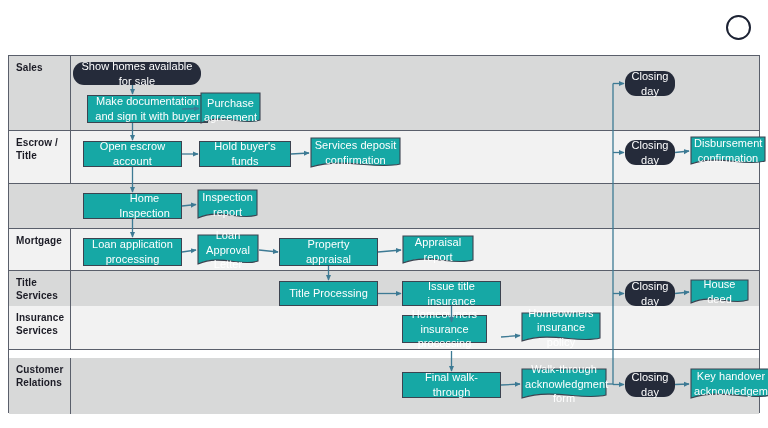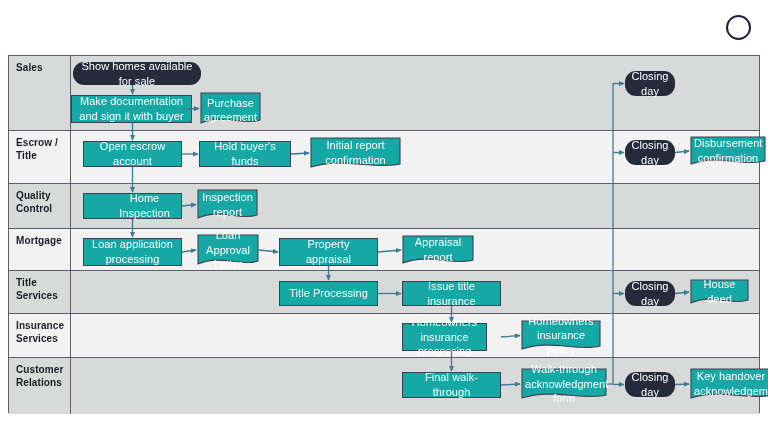--- a/index.html
+++ b/index.html
@@ -98,52 +98,51 @@
     <div id="brand-name"></div>
   </div>
 </div>
 
 <div id="diagram">
   <div id="lanes-host">
       <div class="lane alt" style="top: 0px; height: 75px;">
         <div class="lane-label">Sales</div>
         <div class="lane-body">
           <div class="node terminator" style="left: 2px; top: 6px; width: 128px; height: 23px;">Show homes available for sale</div>
-          <div class="node process" style="left: 0; top: 39px; width: 121px; height: 28px;">Make documentation and sign it with buyer</div>
+          <div class="node process" style="left: 16px; top: 39px; width: 121px; height: 28px;">Make documentation and sign it with buyer</div>
           <div class="node doc" style="left: 129px; top: 36px; width: 61px; height: 33px; display: flex; align-items: flex-end; justify-content: center;">
             <svg class="doc-svg" viewBox="0 0 61 33" preserveAspectRatio="none">
               <path d="M1,1 L60,1 L60,28 C43.92,34 23.18,21 1,31 Z" fill="#16a8a5" stroke="#3c4350" stroke-width="1.1"></path>
             </svg>
             <div class="doc-text">Purchase agreement</div>
           </div>
           <div class="node terminator" style="left: 554px; top: 15px; width: 50px; height: 25px;">Closing day</div>
         </div>
       </div>
       <div class="lane base" style="top: 75px; height: 53px;">
         <div class="lane-label">Escrow / Title</div>
         <div class="lane-body">
           <div class="node process" style="left: 12px; top: 10px; width: 99px; height: 26px;">Open escrow account</div>
           <div class="node process" style="left: 128px; top: 10px; width: 92px; height: 26px;">Hold buyer's funds</div>
           <div class="node doc" style="left: 239px; top: 6px; width: 91px; height: 32px; display: flex; align-items: center; justify-content: center;">
             <svg class="doc-svg" viewBox="0 0 91 32" preserveAspectRatio="none">
               <path d="M1,1 L90,1 L90,27 C65.52,33 34.58,20 1,30 Z" fill="#16a8a5" stroke="#3c4350" stroke-width="1.1"></path>
             </svg>
-            <div class="doc-text">Initial report confirmation</div>
+            <div class="doc-text">Services deposit confirmation</div>
           </div>
           <div class="node terminator" style="left: 554px; top: 9px; width: 50px; height: 25px;">Closing day</div>
           <div class="node doc" style="left: 619px; top: 5px; width: 76px; height: 30px; display: flex; align-items: center; ">
             <svg class="doc-svg" viewBox="0 0 76 30" preserveAspectRatio="none">
               <path d="M1,1 L75,1 L75,25 C54.72,31 28.88,18 1,28 Z" fill="#16a8a5" stroke="#3c4350" stroke-width="1.1"></path>
             </svg>
             <div class="doc-text">Disbursement confirmation</div>
           </div>
         </div>
       </div>
       <div class="lane alt" style="top: 128px; height: 45px;">
-        <div class="lane-label">Quality Control</div>
         <div class="lane-body">
           <div class="node process" style="left: 12px; top: 9px; width: 99px; height: 26px; padding-left: 28px;">Home Inspection</div>
           <div class="node doc" style="left: 126px; top: 5px; width: 61px; height: 31px; display: flex; align-items: center; justify-content: center;">
             <svg class="doc-svg" viewBox="0 0 61 31" preserveAspectRatio="none">
               <path d="M1,1 L60,1 L60,26 C43.92,32 23.18,19 1,29 Z" fill="#16a8a5" stroke="#3c4350" stroke-width="1.1"></path>
             </svg>
             <div class="doc-text">Inspection report</div>
           </div>
         </div>
       </div>
@@ -173,21 +172,21 @@
           <div class="node process" style="left: 331px; top: 10px; width: 99px; height: 25px;">Issue title insurance</div>
           <div class="node terminator" style="left: 554px; top: 10px; width: 50px; height: 25px;">Closing day</div>
           <div class="node doc" style="left: 619px; top: 8px; width: 59px; height: 26px; display: flex; align-items: center; justify-content: center;">
             <svg class="doc-svg" viewBox="0 0 59 26" preserveAspectRatio="none">
               <path d="M1,1 L58,1 L58,21 C42.48,27 22.42,14 1,24 Z" fill="#16a8a5" stroke="#3c4350" stroke-width="1.1"></path>
             </svg>
             <div class="doc-text">House deed</div>
           </div>
         </div>
       </div>
-      <div class="lane base" style="top: 258px; height: 44px;">
+      <div class="lane base" style="top: 250px; height: 44px;">
         <div class="lane-label">Insurance Services</div>
         <div class="lane-body">
           <div class="node process" style="left: 331px; top: 9px; width: 85px; height: 28px;">Homeowners insurance processing</div>
           <div class="node doc" style="left: 450px; top: 6px; width: 80px; height: 31px; display: flex; align-items: center; justify-content: center;">
             <svg class="doc-svg" viewBox="0 0 80 31" preserveAspectRatio="none">
               <path d="M1,1 L79,1 L79,26 C57.599999999999994,32 30.4,19 1,29 Z" fill="#16a8a5" stroke="#3c4350" stroke-width="1.1"></path>
             </svg>
             <div class="doc-text">Homeowners insurance policy</div>
           </div>
         </div>

